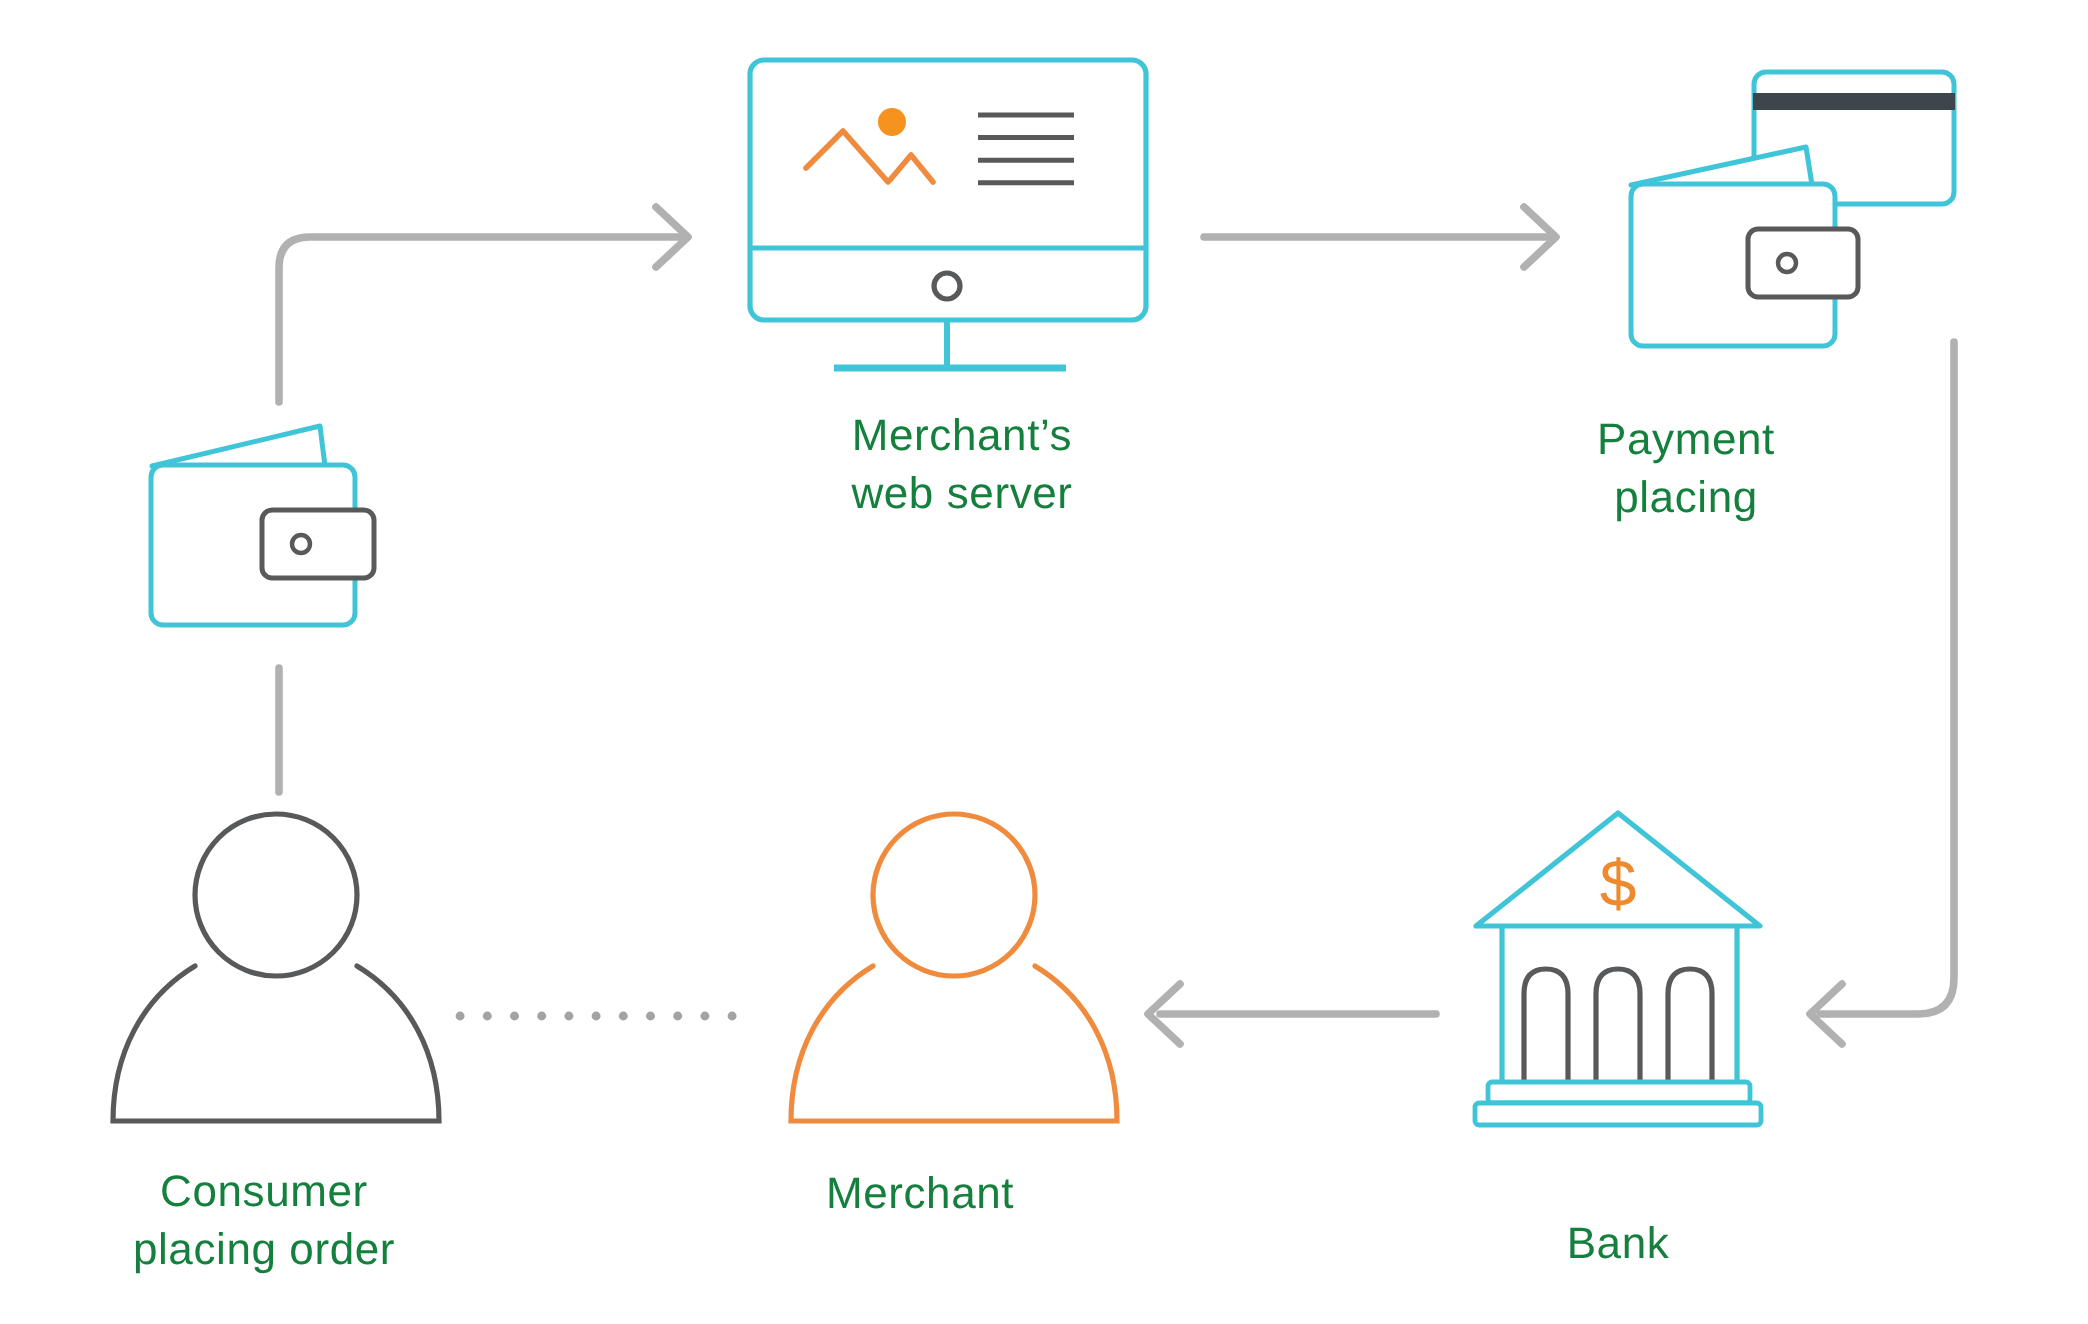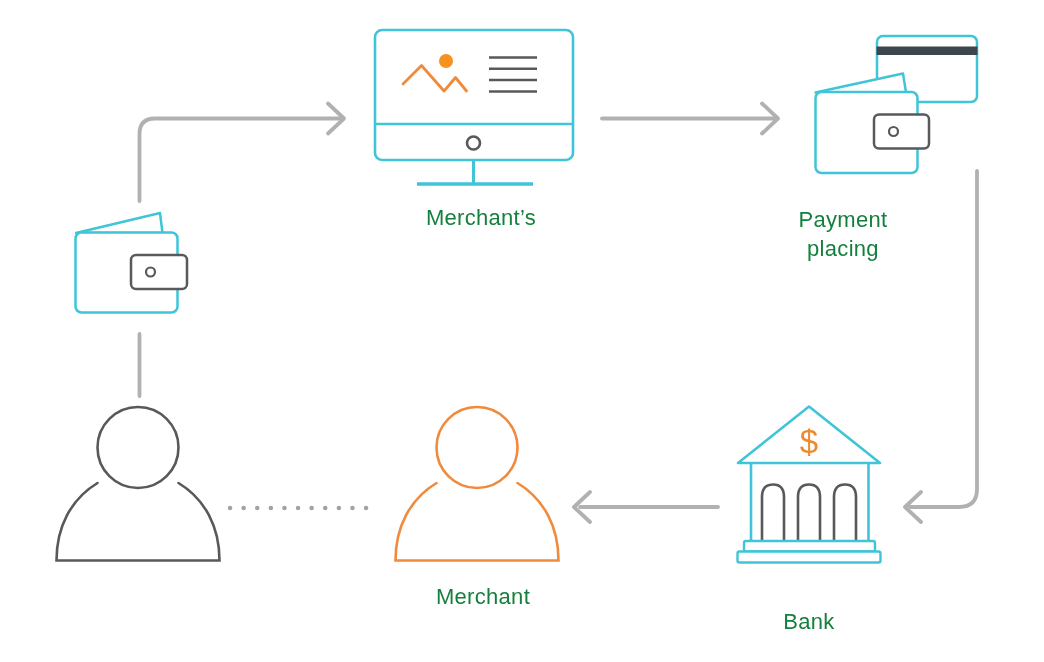--- a/index.html
+++ b/index.html
@@ -95,29 +95,34 @@
     <line x1="868.5" y1="463" x2="868.5" y2="541" stroke="#3fc5d7" stroke-width="2.6"></line>
     <path d="M762 540 L762 497 Q762 484.5 773 484.5 Q784 484.5 784 497 L784 540" stroke="#58595b" stroke-width="2.6"></path>
     <path d="M798 540 L798 497 Q798 484.5 809 484.5 Q820 484.5 820 497 L820 540" stroke="#58595b" stroke-width="2.6"></path>
     <path d="M834 540 L834 497 Q834 484.5 845 484.5 Q856 484.5 856 497 L856 540" stroke="#58595b" stroke-width="2.6"></path>
     <rect x="744" y="541" width="131" height="10.5" rx="2" fill="#ffffff" stroke="#3fc5d7" stroke-width="2.4"></rect>
     <rect x="737.5" y="551.5" width="143" height="11" rx="2" fill="#ffffff" stroke="#3fc5d7" stroke-width="2.4"></rect>
   </svg>
 
   <div class="node-label" style="left:481px;top:203px;">
     <span>Merchant’s</span>
+    <span>web server</span>
   </div>
 
   <div class="node-label" style="left:843px;top:205px;">
     <span>Payment</span>
     <span>placing</span>
   </div>
 
+  <div class="node-label" style="left:132px;top:581px;">
+    <span>Consumer</span>
+    <span>placing order</span>
+  </div>
 
-  <div class="node-label" style="left:483px;top:582px;">
+  <div class="node-label" style="left:460px;top:582px;">
     <span>Merchant</span>
   </div>
 
   <div class="node-label" style="left:809px;top:607px;">
     <span>Bank</span>
   </div>
 
 </div>
 
 </body></html>

